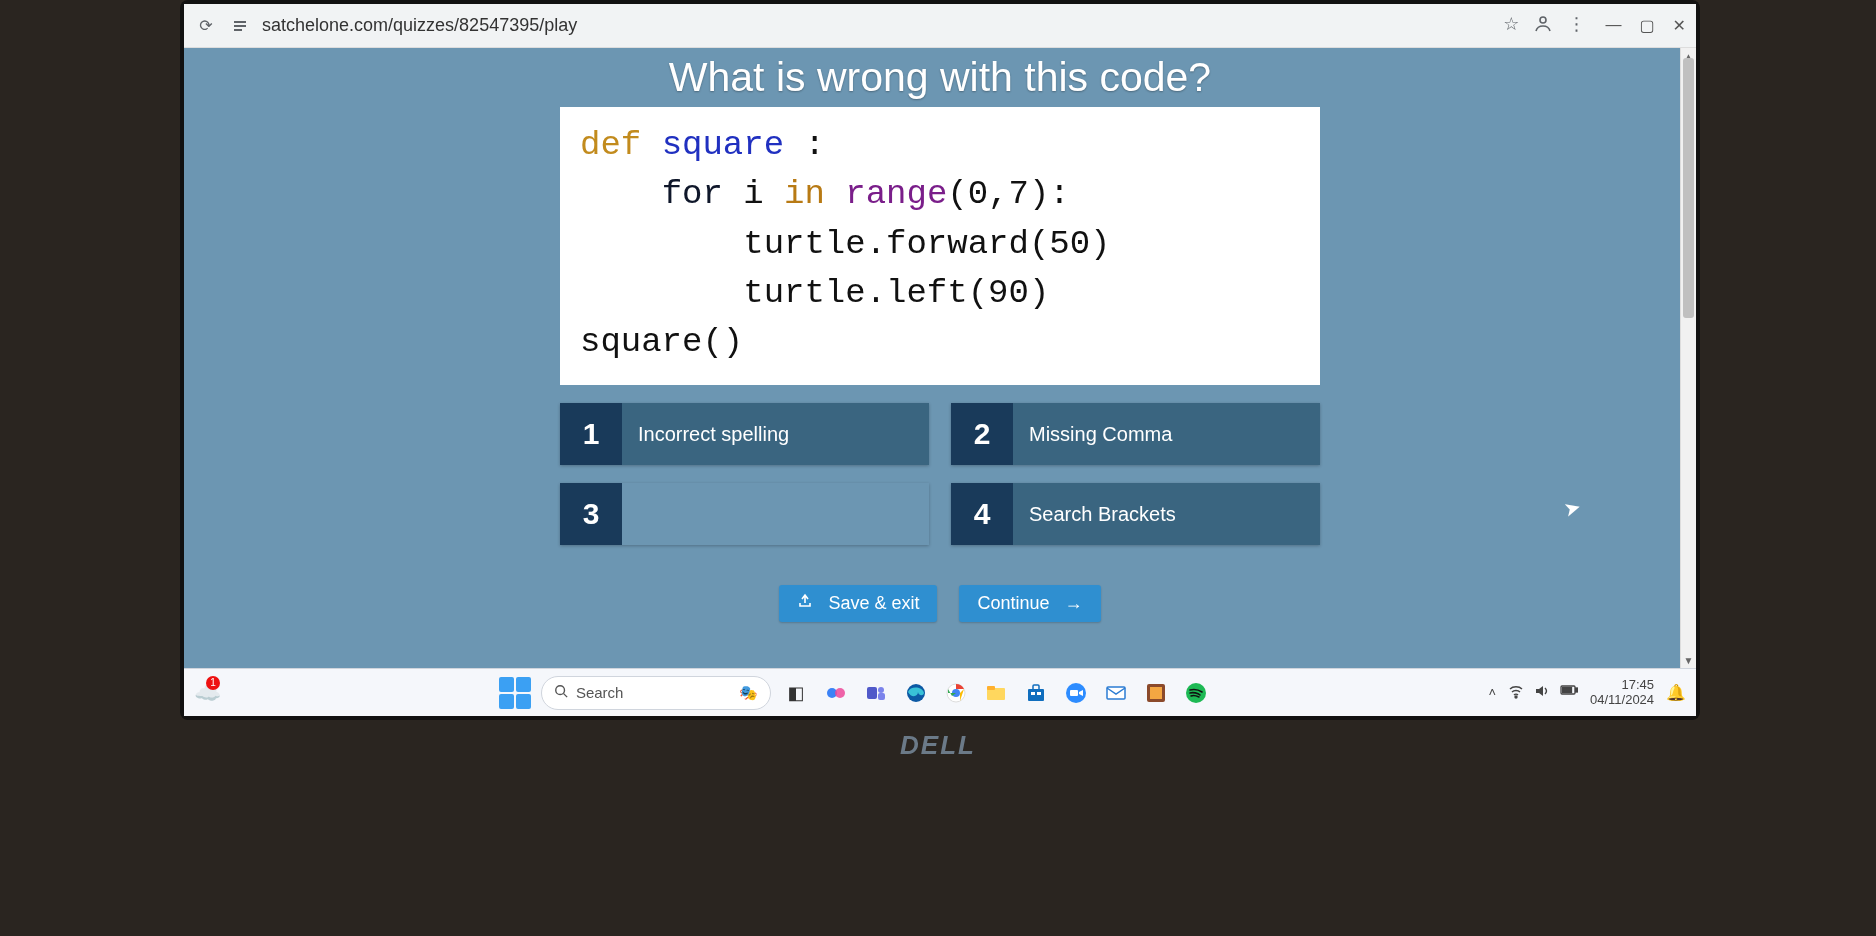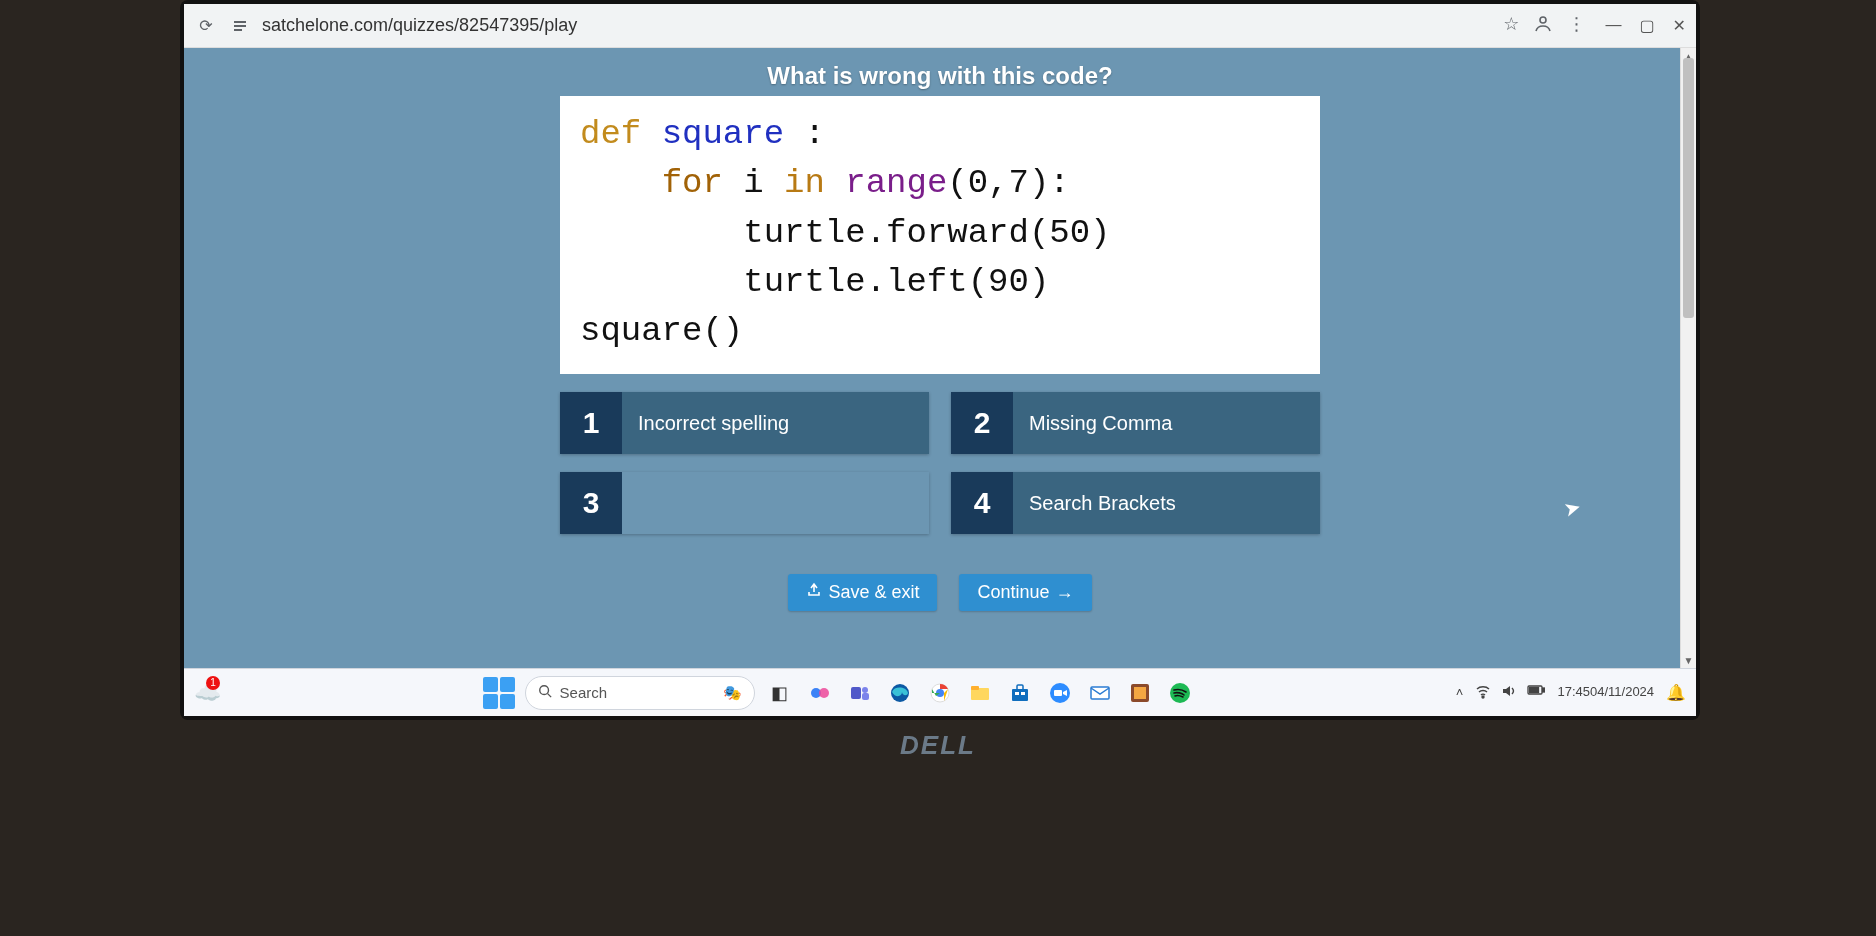--- a/index.html
+++ b/index.html
@@ -59,39 +59,39 @@
     flex: 1;
     background: #6c96b2;
     display: flex;
     flex-direction: column;
     align-items: center;
     position: relative;
     overflow: hidden;
   }
   .question-title {
     color: #fff;
-    font-size: 24px;
-    font-weight: 700;
-    margin-top: 14px;
+    font-size: 41px;
+    font-weight: 400;
+    margin-top: 6px;
     text-shadow: 0 1px 2px rgba(0,0,0,0.3);
   }
   .code-box {
     margin-top: 6px;
     width: 760px;
     background: #fff;
     padding: 14px 20px 18px 20px;
     font-family: "Consolas","Courier New",monospace;
     font-size: 34px;
     line-height: 1.45;
     color: #111;
     white-space: pre;
   }
   .tok-kw-def { color: #c28b1d; }
   .tok-fn     { color: #2030c0; }
-  .tok-for    { color: #a16207; margin-top: 40px; }
+  .tok-for    { color: #0f172a; margin-top: 40px; }
   .tok-in     { color: #b87a14; }
   .tok-range  { color: #7a1e8a; }
   .answers {
     margin-top: 18px;
     width: 760px;
     display: grid;
     grid-template-columns: 1fr 1fr;
     gap: 18px 22px;
   }
   .answer {
@@ -126,21 +126,21 @@
   }
   .btn {
     background: #2f8fd0;
     color: #fff;
     font-size: 18px;
     padding: 8px 18px;
     border-radius: 3px;
     cursor: pointer;
     display: flex;
     align-items: center;
-    gap: 6px;
+    gap: 15px;
     box-shadow: 0 1px 2px rgba(0,0,0,0.2);
   }
   .scrollbar {
     position:absolute;
     right:0; top:0; bottom:0;
     width:16px;
     background:#f1f1f1;
     border-left:1px solid #ddd;
   }
   .scroll-thumb {
@@ -211,21 +211,21 @@
     width:30px;height:30px;
     border-radius:6px;
     display:flex;align-items:center;justify-content:center;
     font-size:18px;
   }
   .tb-right {
     display:flex; align-items:center; gap:12px;
     color:#444; font-size:13px;
   }
   .systray{display:flex;gap:10px;font-size:14px;color:#444;}
-  .clock{display:flex;flex-direction:row;align-items:flex-end;line-height:1.1;}
+  .clock{display:flex;flex-direction:column;align-items:flex-end;line-height:1.1;}
   .dell-logo{
     position:absolute;
     left:50%; transform:translateX(-50%);
     top:730px;
     color:#6b7a88;
     font-family:Arial,sans-serif;
     font-size:26px;
     letter-spacing:2px;
     font-style:italic;
     font-weight:600;

